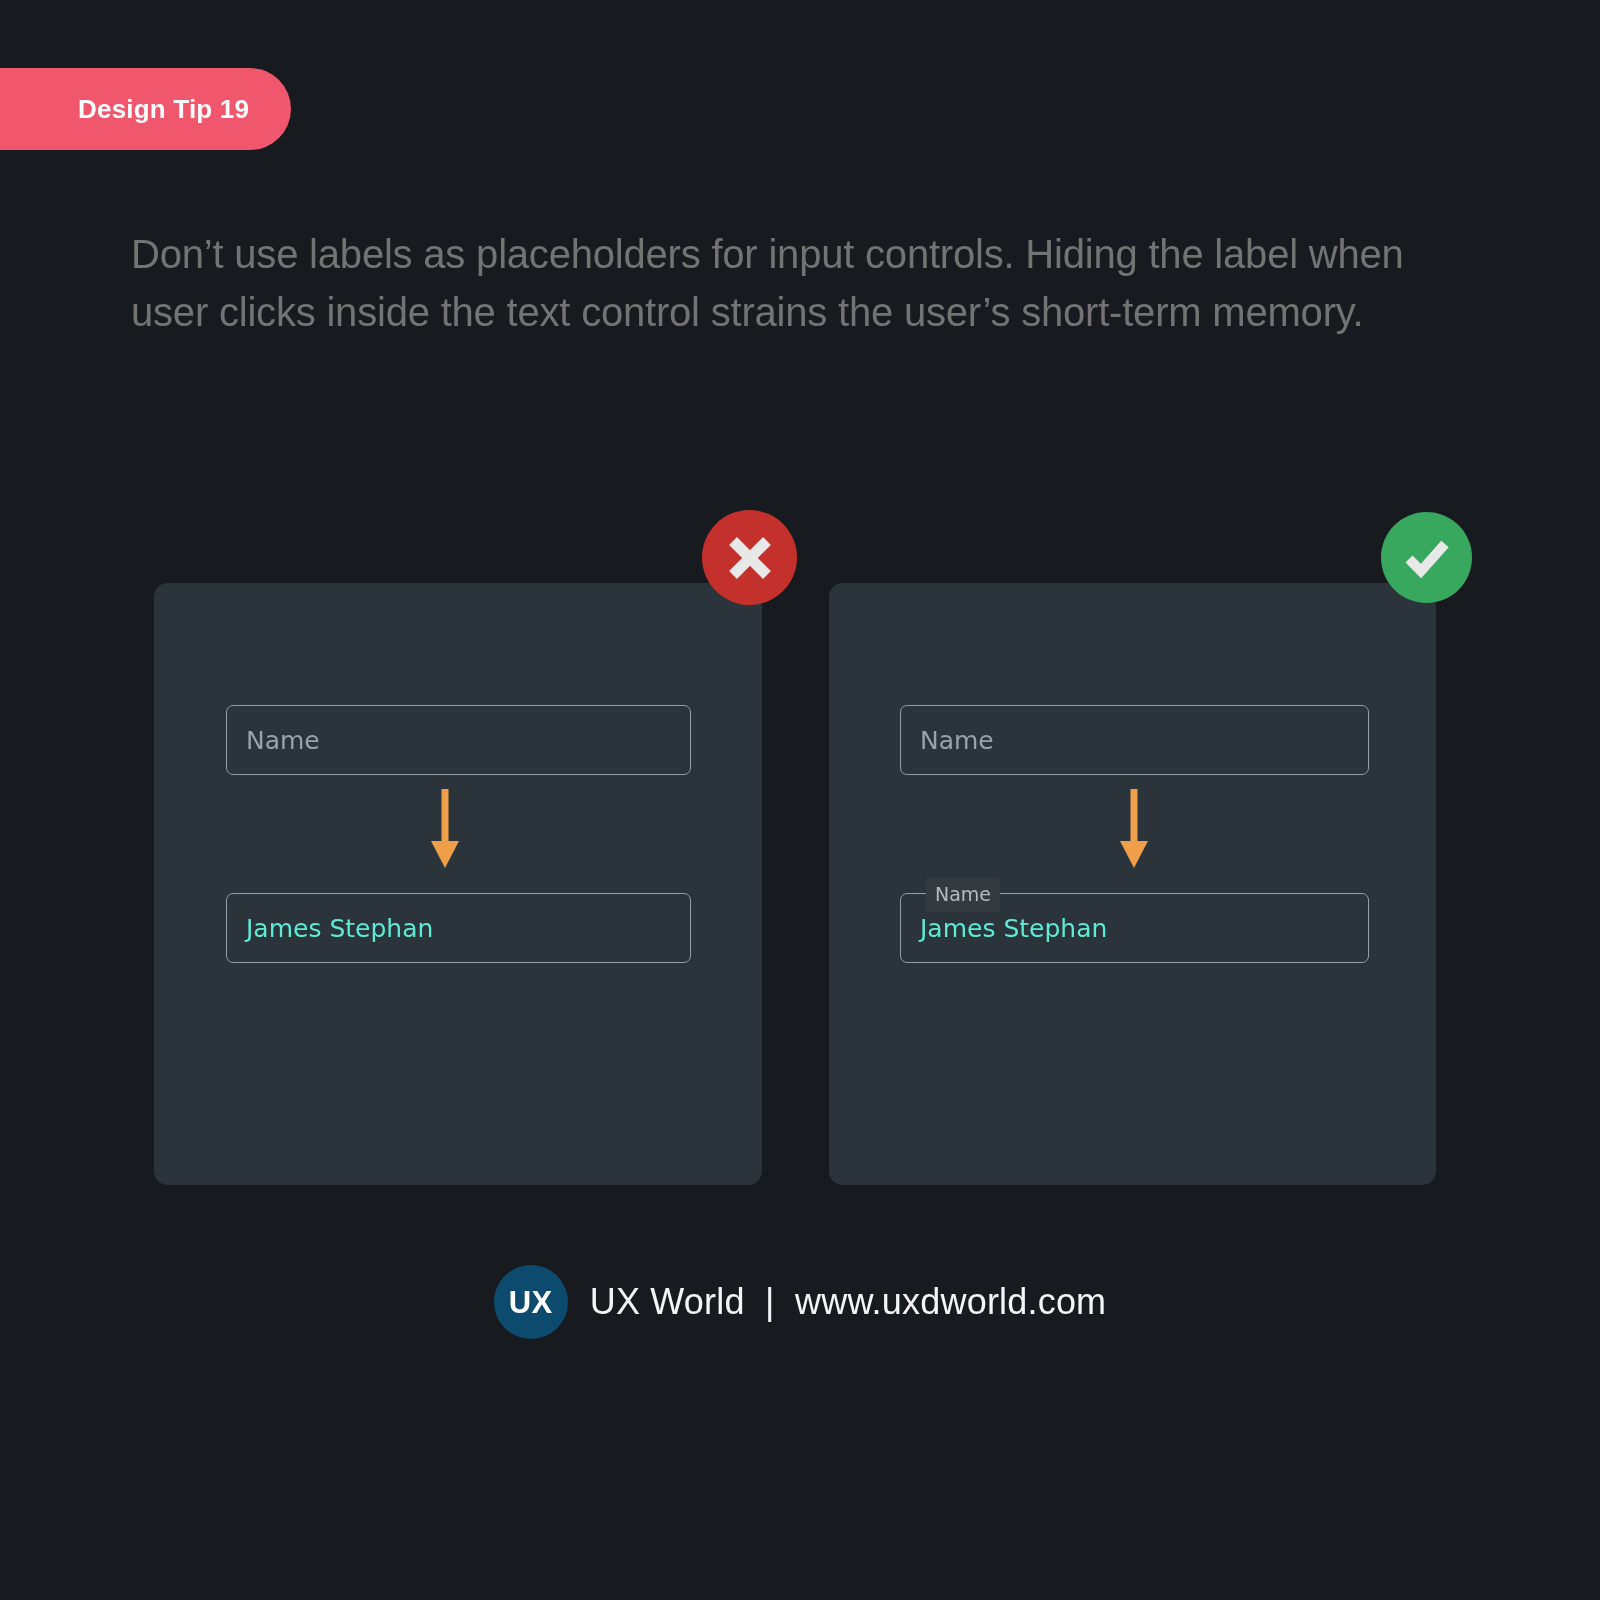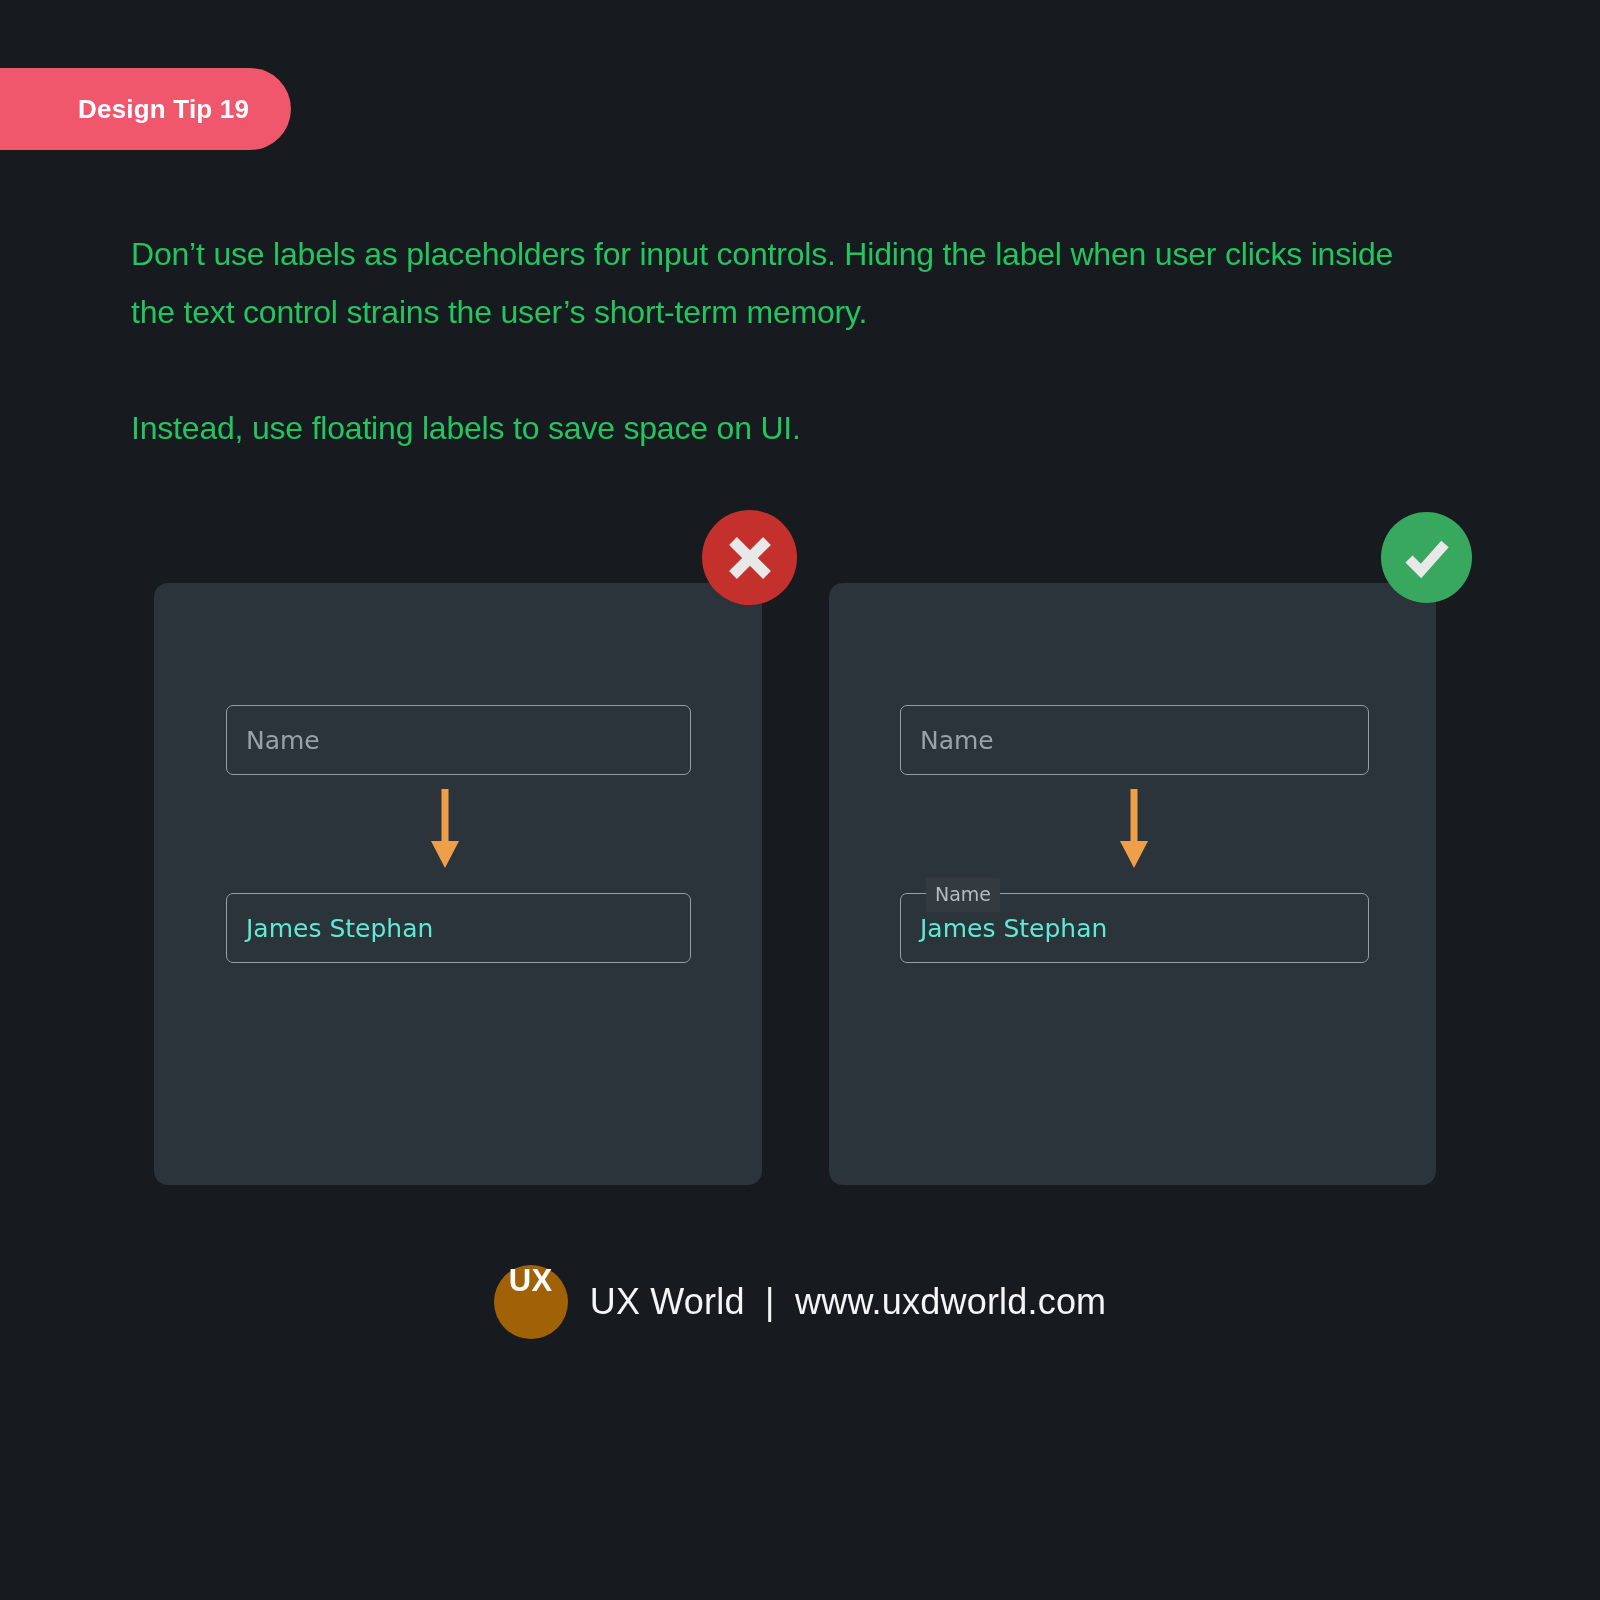--- a/index.html
+++ b/index.html
@@ -38,22 +38,22 @@
   }
 
   
   .copy-block {
     position: absolute;
     left: 131px;
     top: 225px;
     width: 1300px;
   }
   .copy-para {
-    color: #22c55e;
-    font-size: 32px;
+    color: #737373;
+    font-size: 40px;
     line-height: 58px;
     letter-spacing: -0.2px;
     margin: 0;
   }
   .copy-para.second {
     margin-top: 58px;
   }
 
   
   .card {
@@ -157,23 +157,23 @@
     top: 1265px;
     width: 1600px;
     display: flex;
     align-items: center;
     justify-content: center;
   }
   .footer-logo {
     width: 74px;
     height: 74px;
     border-radius: 50%;
-    background: #a16207;
-    display: flex;
-    align-items: flex-start;
+    background: #0c4a6e;
+    display: flex;
+    align-items: center;
     justify-content: center;
     margin-right: 22px;
   }
   .footer-logo-text {
     color: #ffffff;
     font-size: 31px;
     font-weight: bold;
     letter-spacing: 0.5px;
     line-height: 1;
   }
@@ -187,21 +187,20 @@
 </style>
 </head>
 <body>
 
 <div class="tip-badge">
   <span class="tip-badge-label">Design Tip 19</span>
 </div>
 
 <div class="copy-block">
   <p class="copy-para">Don’t use labels as placeholders for input controls. Hiding the label when user clicks inside the text control strains the user’s short-term memory.</p>
-  <p class="copy-para second">Instead, use floating labels to save space on UI.</p>
 </div>
 
 <div class="card card-bad"></div>
 
 <div class="status-badge bad">
   <svg width="52" height="52" viewBox="0 0 52 52" aria-hidden="true">
     <g stroke="#e8e8e8" stroke-width="11" stroke-linecap="butt">
       <line x1="9" y1="9" x2="43" y2="43"></line>
       <line x1="43" y1="9" x2="9" y2="43"></line>
     </g>

